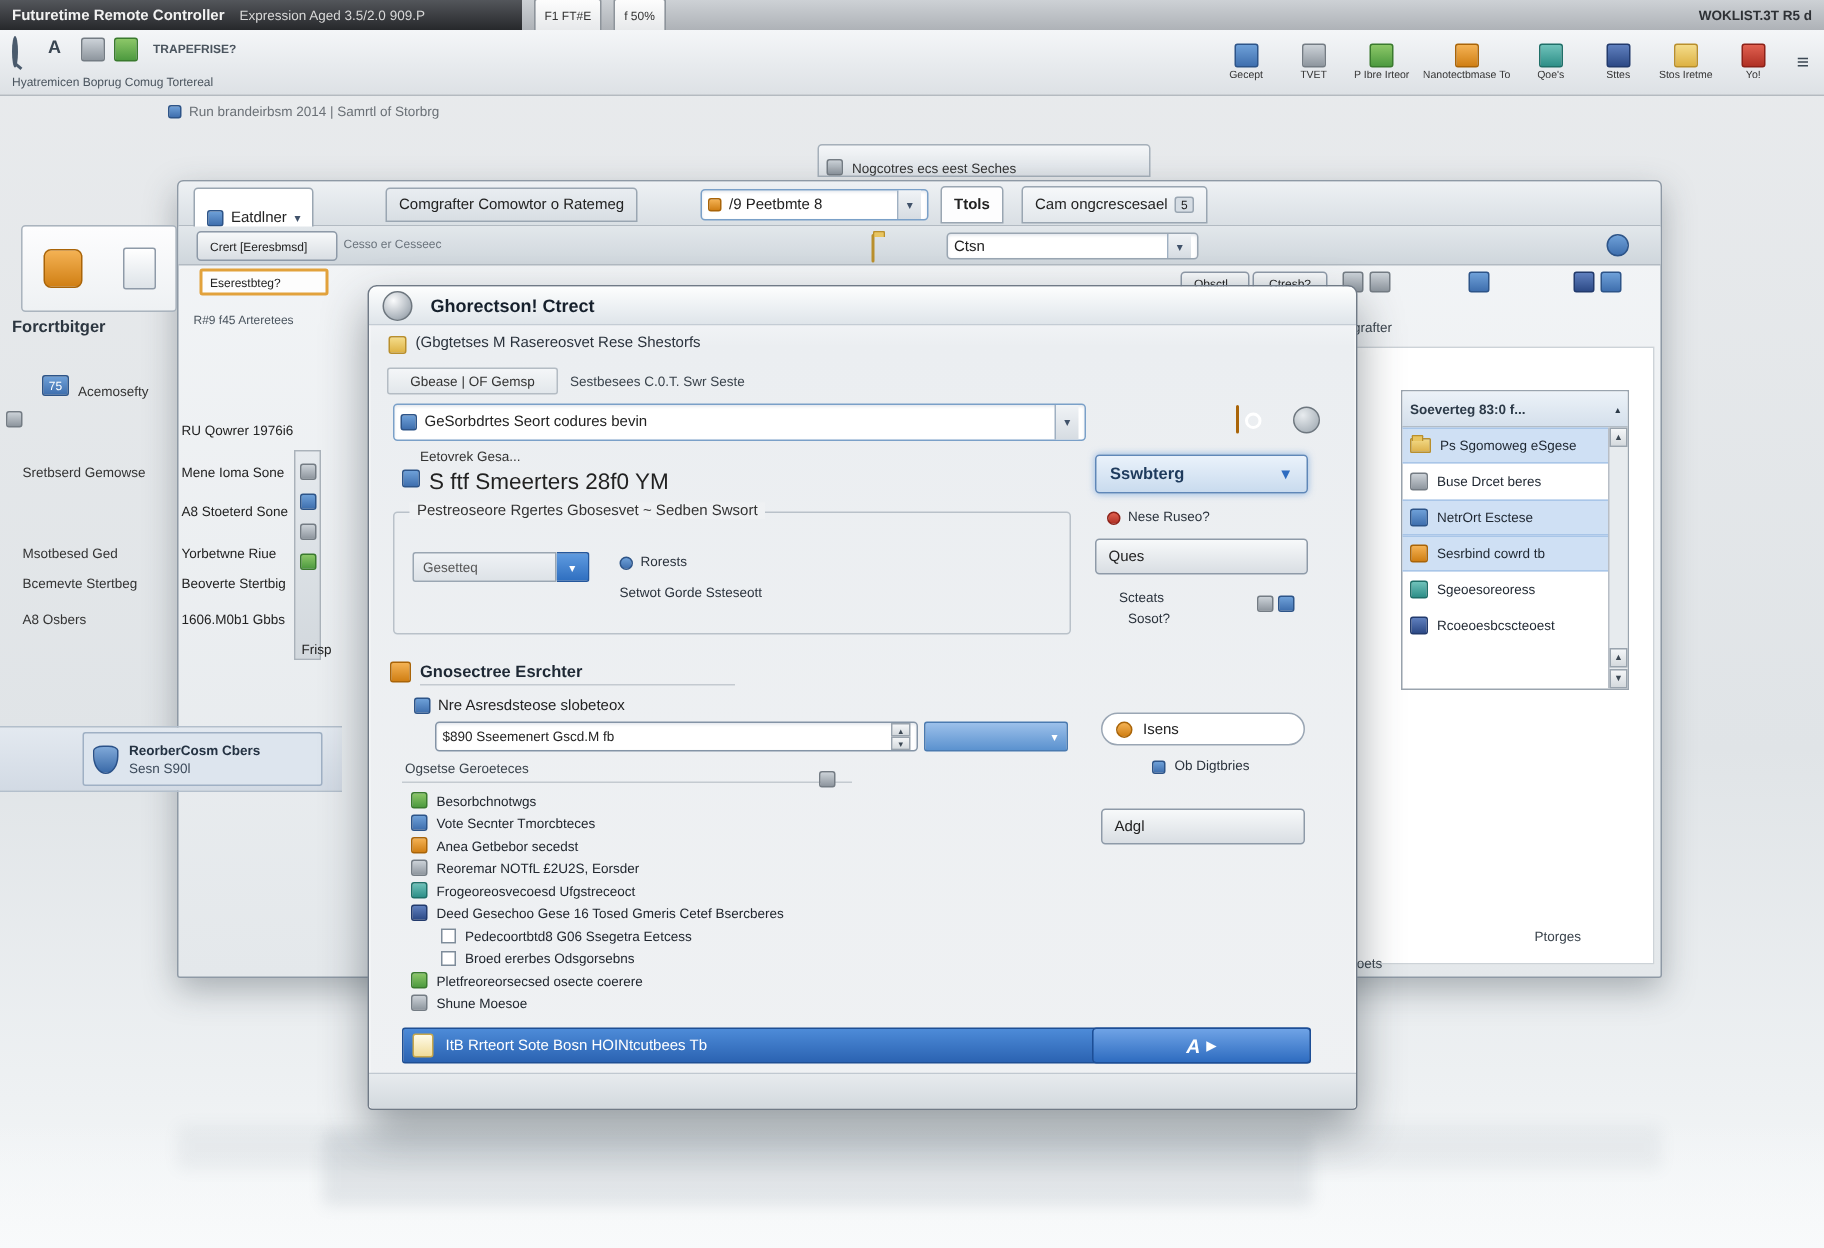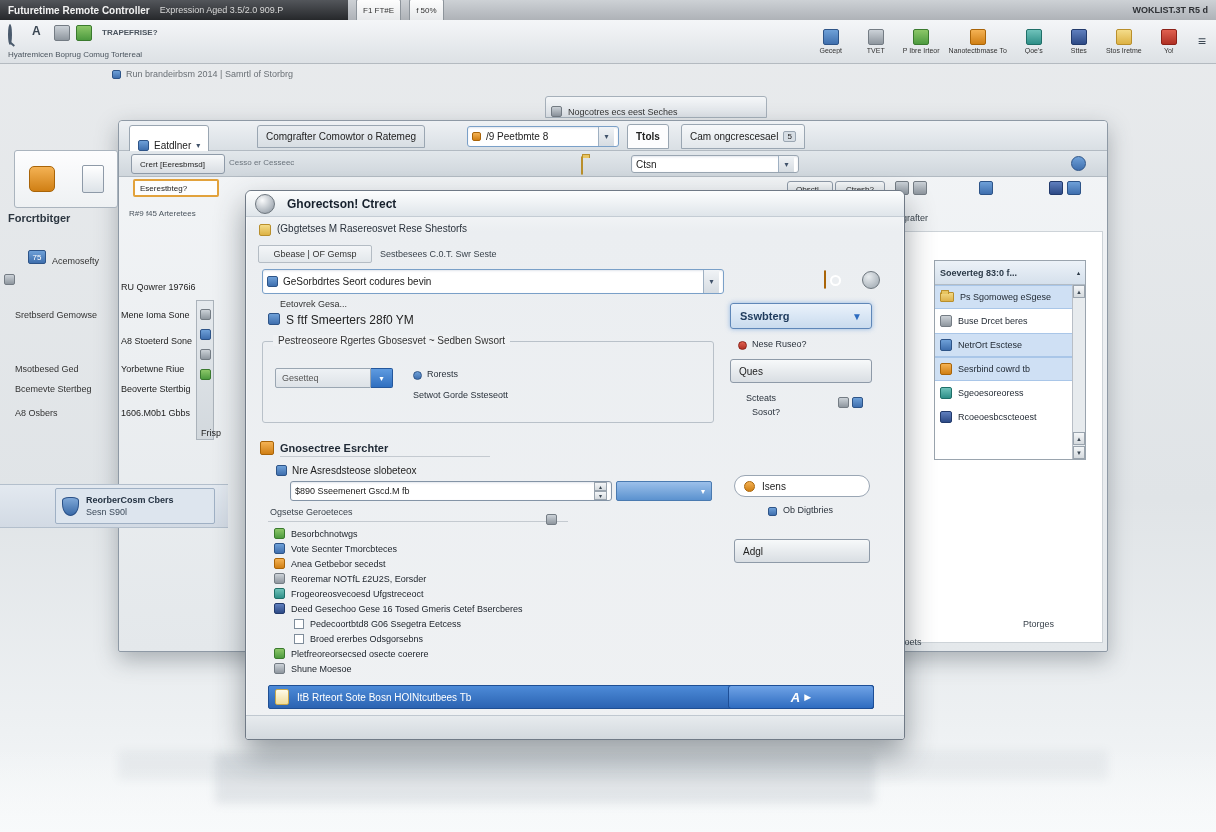--- a/index.html
+++ b/index.html
@@ -400,21 +400,21 @@
   <div class="combo" style="position:absolute; left:16px; top:78px; width:462px; height:25px;">
     <span class="ic s11 c-blue"></span>
     <span>GeSorbdrtes Seort codures bevin</span>
     <span class="arrow">▾</span>
   </div>
   <span class="abs keyic" style="left:578px; top:80px;"></span>
   <span class="abs globe" style="left:616px; top:80px;"></span>
 
   <span class="abs" style="left:34px; top:108px; font-size:9px; color:#333;">Eetovrek Gesa...</span>
   <span class="abs ic s12 c-blue" style="left:22px; top:122px;"></span>
-  <span class="abs" style="left:40px; top:122px; font-size:12px; color:#222;">S ftf Smeerters 28f0 YM</span>
+  <span class="abs" style="left:40px; top:122px; font-size:15px; color:#222;">S ftf Smeerters 28f0 YM</span>
 
   <div class="groupbox" style="left:16px; top:150px; width:452px; height:82px;">
     <span class="gb-label">Pestreoseore Rgertes Gbosesvet ~ Sedben Swsort</span>
     <div class="seg" style="position:absolute; left:12px; top:26px;">
       <span class="l">Gesetteq</span>
       <span class="r">▾</span>
     </div>
     <span class="abs ic s9 c-blue" style="left:150px; top:29px; border-radius:50%;"></span>
     <span class="abs" style="left:164px; top:27px; font-size:9px; color:#2a323c;">Rorests</span>
     <span class="abs" style="left:150px; top:48px; font-size:9px; color:#2a323c;">Setwot Gorde Ssteseott</span>

